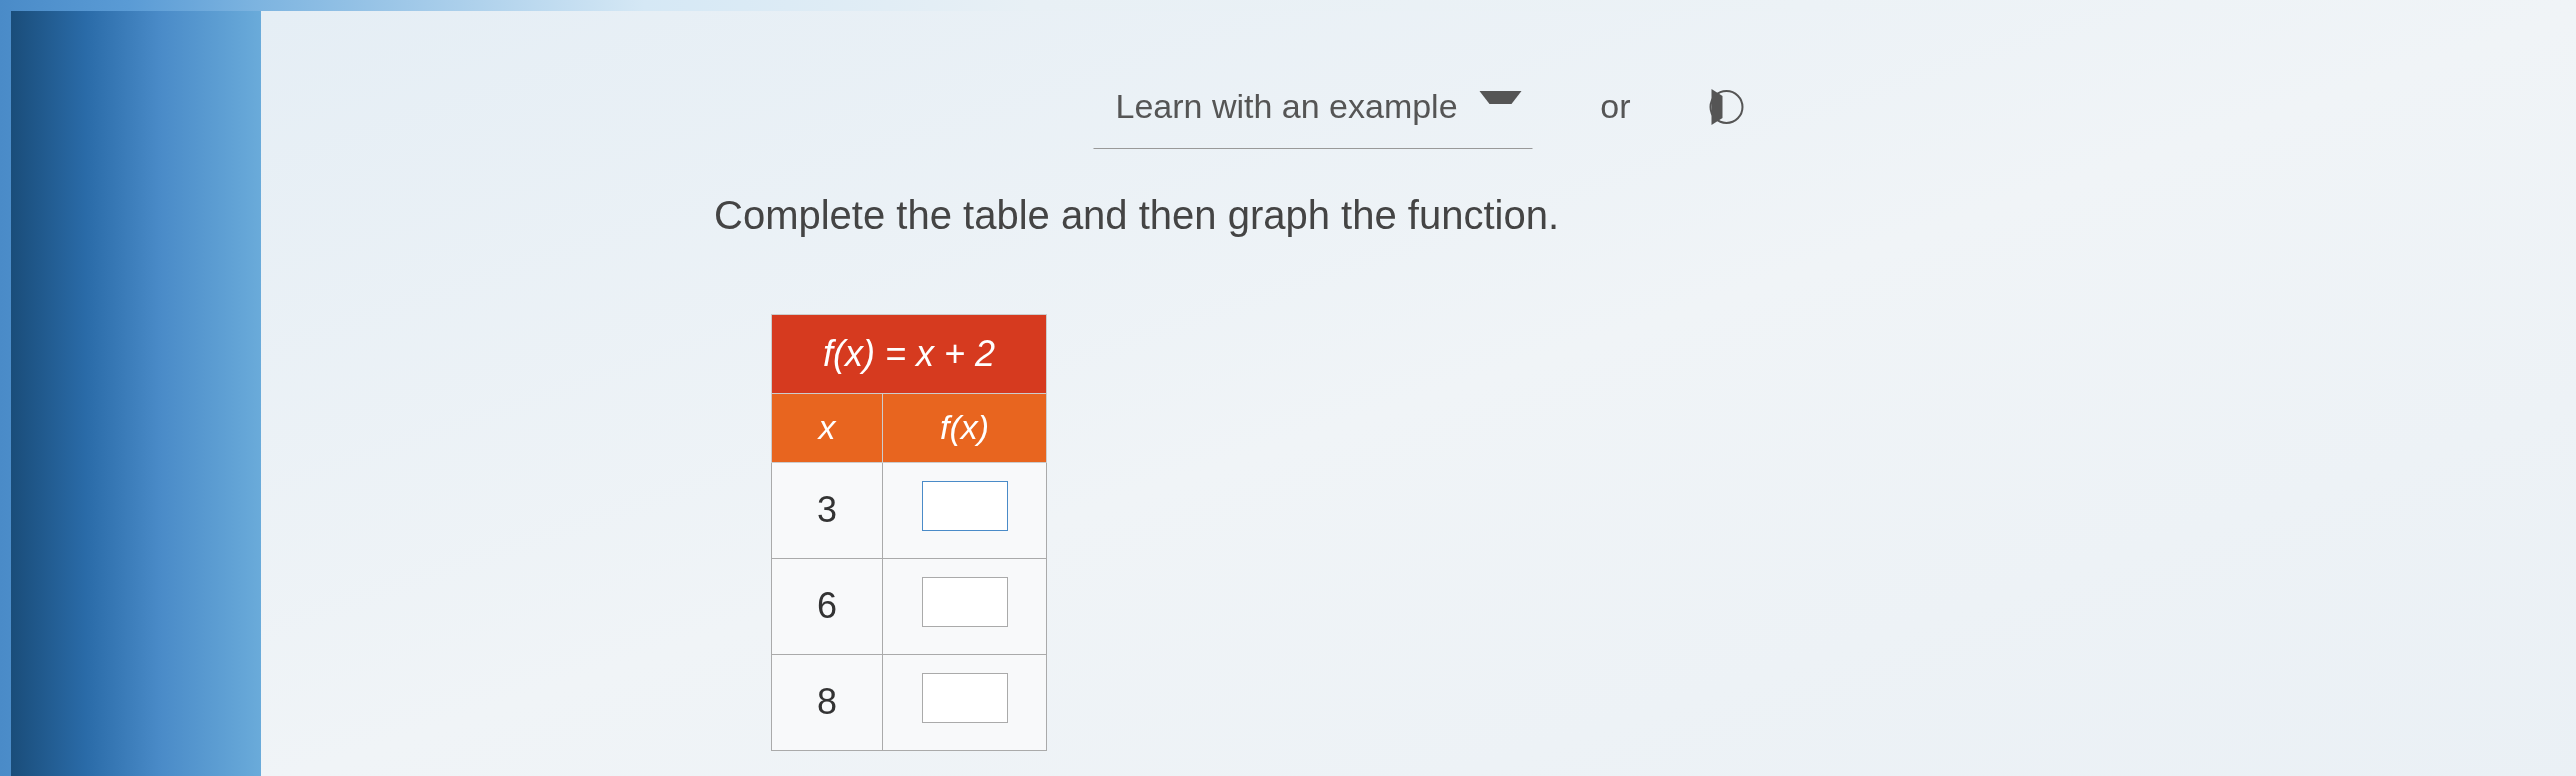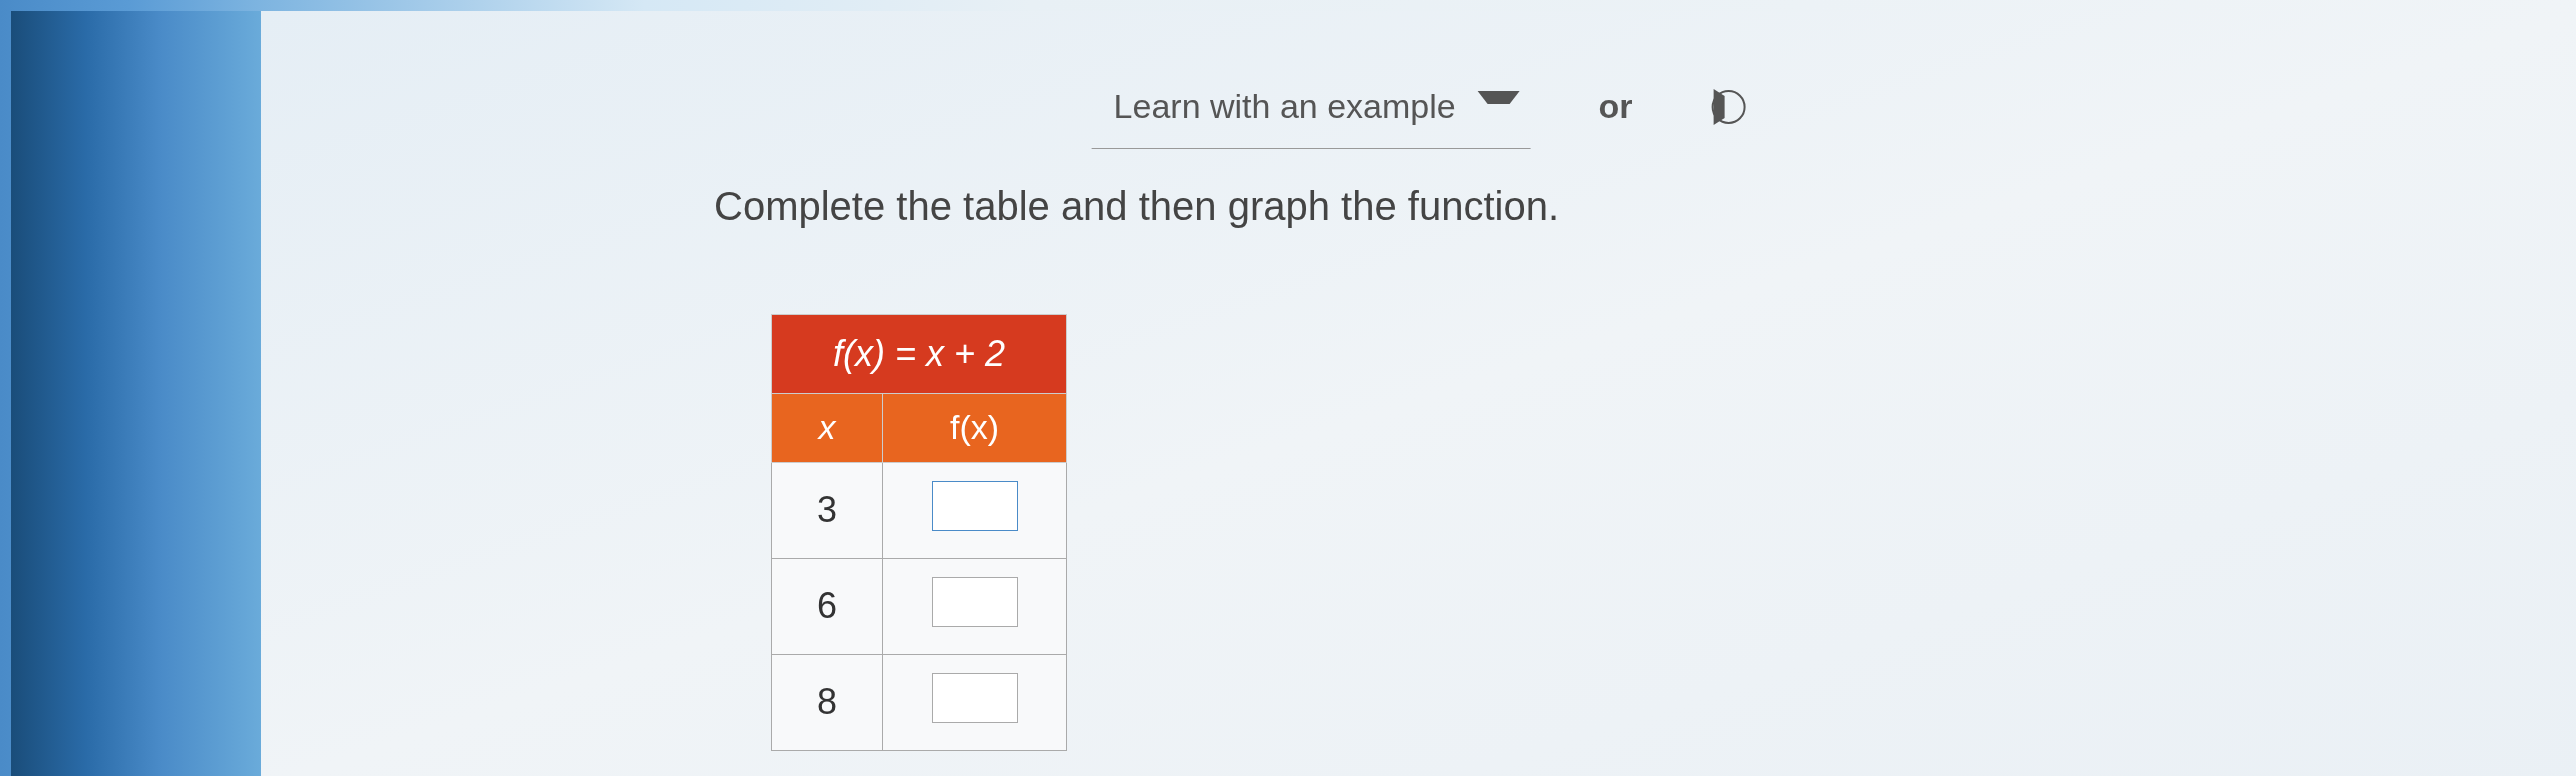--- a/index.html
+++ b/index.html
@@ -52,21 +52,21 @@
     }
     .chevron-down {
       width: 0;
       height: 0;
       border-left: 10px solid transparent;
       border-right: 10px solid transparent;
       border-top: 13px solid #555;
       margin-top: 3.6px;
     }
     .or-text {
-      font-weight: bold;
+      font-weight: normal;
       color: #555;
     }
     .watch-video {
       display: flex;
       align-items: center;
       gap: 14.3px;
       cursor: pointer;
     }
     .play-icon {
       width: 34px;
@@ -80,21 +80,21 @@
     .play-triangle {
       width: 0;
       height: 0;
       border-left: 11.4px solid #555;
       border-top: 7.1px solid transparent;
       border-bottom: 7.1px solid transparent;
       margin-left: 2.9px;
     }
     .question-text {
       position: absolute;
-      top: 162px;
+      top: 171px;
       left: 442px;
       font-size: 40px;
       color: #444;
     }
     .table-container {
       position: absolute;
       top: 292px;
       left: 499px;
     }
     .func-table {
@@ -116,21 +116,22 @@
       font-size: 34px;
       text-align: center;
       padding: 14.3px 21.4px;
       border: 0.7px solid #ccc;
     }
     .header-sub.x-col {
       font-style: italic;
       width: 111px;
     }
     .header-sub.fx-col {
-      width: 184px;
+      font-style: italic;
+      width: 164px;
     }
     .data-cell {
       background: #f8f9fa;
       border: 0.7px solid #aaa;
       font-size: 36px;
       color: #333;
       text-align: center;
       padding: 18px 14.3px;
       height: 82px;
     }

